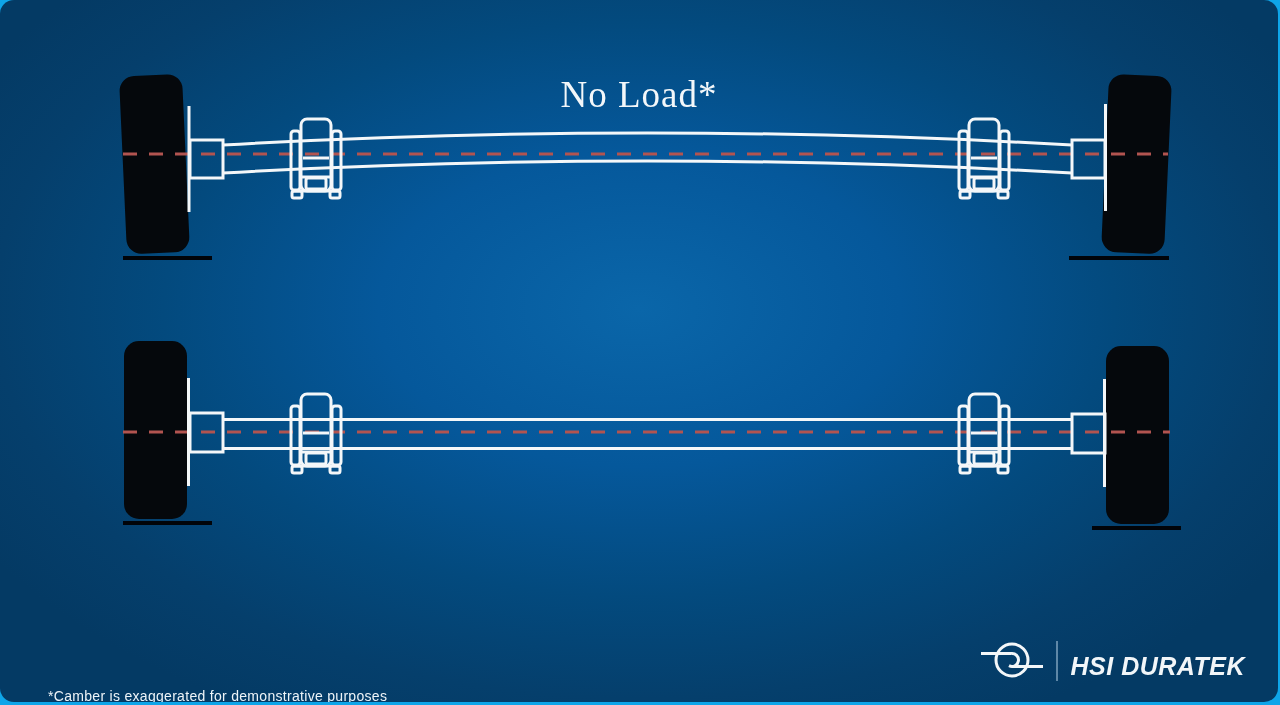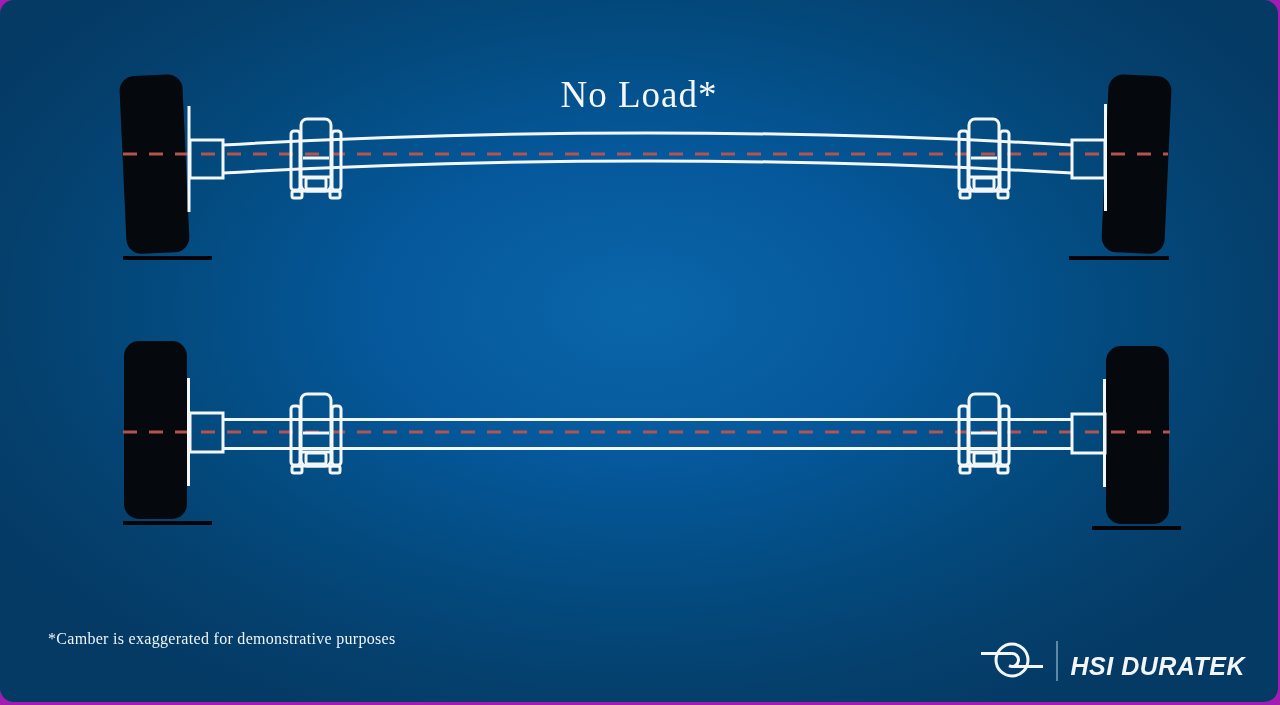--- a/index.html
+++ b/index.html
@@ -4,21 +4,21 @@
 <style>
   html, body {
     margin: 0;
     padding: 0;
     background: #000;
   }
   .stage {
     position: relative;
     width: 1280px;
     height: 705px;
-    background: #a21caf;
+    background: #0ea5e9;
     overflow: hidden;
     font-family: "Liberation Serif", serif;
   }
   .canvas {
     position: absolute;
     left: 0;
     top: 0;
     width: 1278px;
     height: 702px;
     border-radius: 14px;
@@ -45,24 +45,24 @@
     font-family: "Liberation Serif", serif;
     font-size: 37px;
     letter-spacing: 1px;
     line-height: 1;
   }
   .title-no-load   { top: 76px;  }
   .title-under-load{ top: 358px; }
   .footnote {
     position: absolute;
     left: 48px;
-    top: 630px;
+    top: 688px;
     color: #eef4f8;
-    font-family: Liberation Serif, serif;
-    font-size: 16px;
+    font-family: Liberation Sans, sans-serif;
+    font-size: 14px;
     letter-spacing: 0.3px;
   }
   .brand {
     position: absolute;
     right: 33px;
     top: 637px;
     height: 44px;
     display: flex;
     align-items: flex-end;
     gap: 13px;

